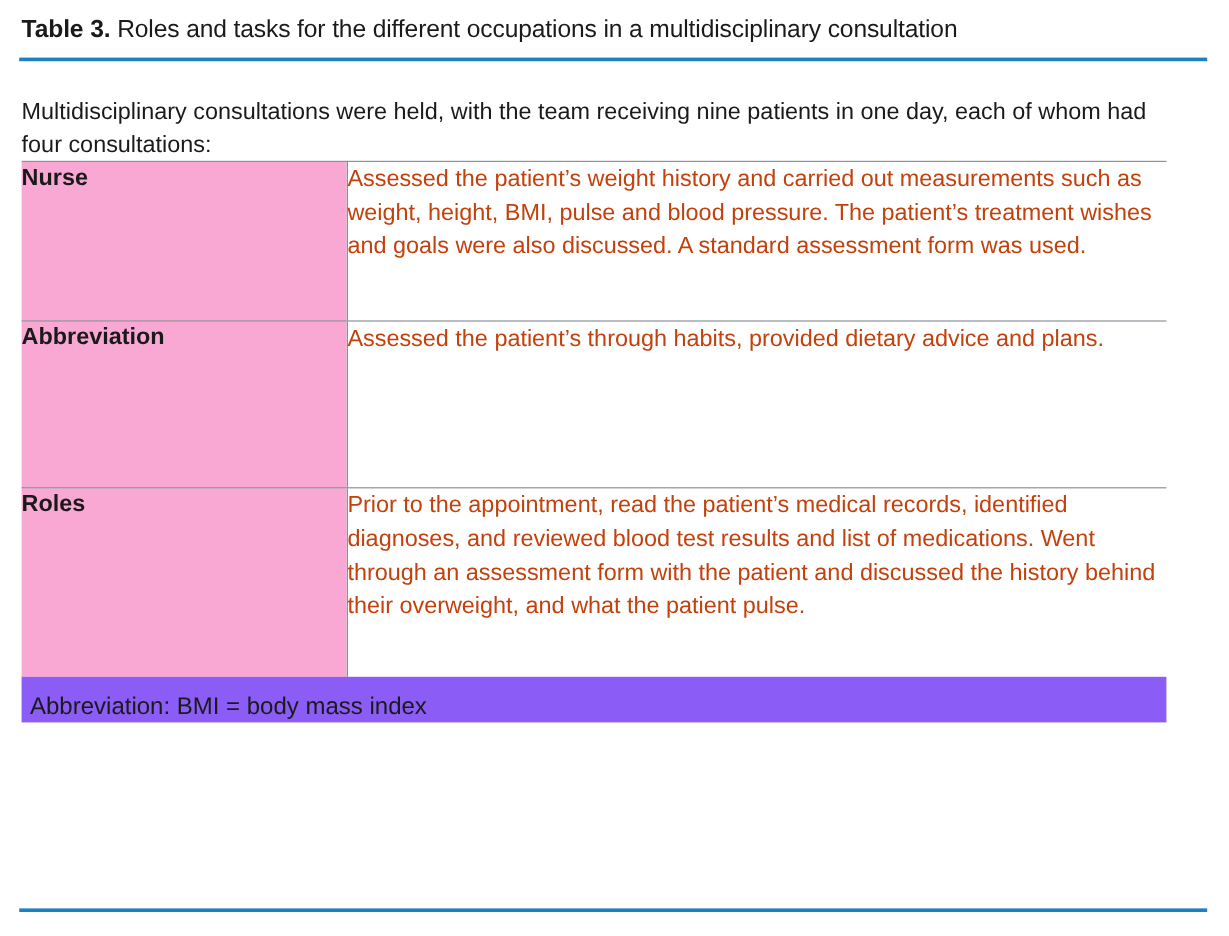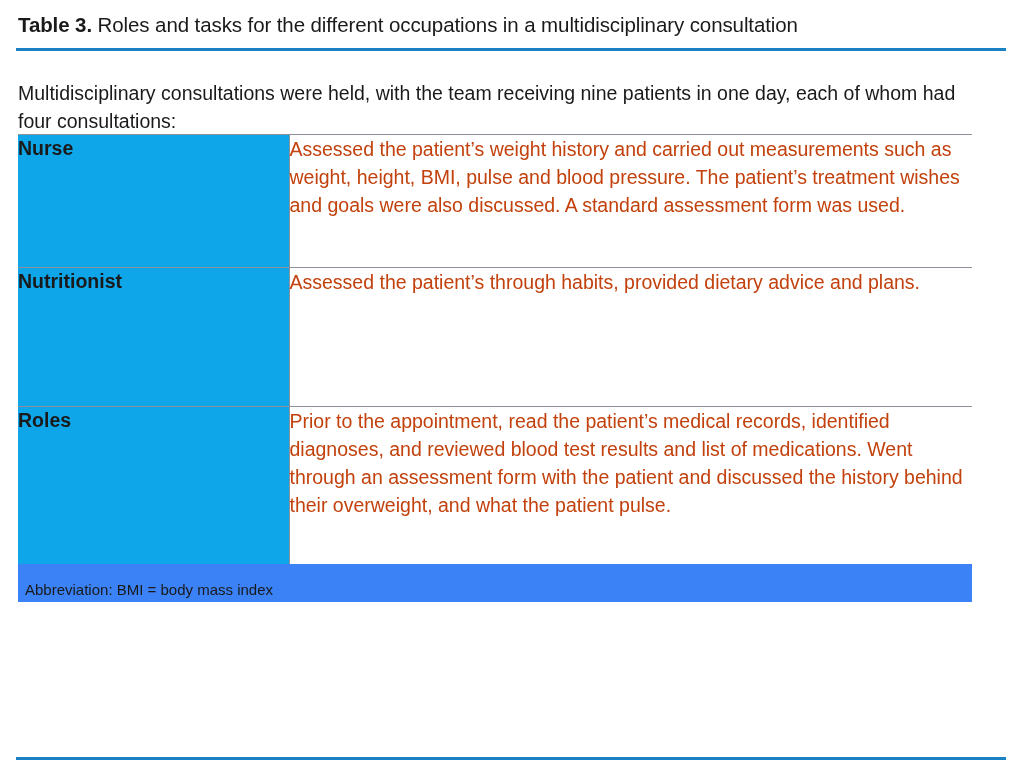--- a/index.html
+++ b/index.html
@@ -74,21 +74,21 @@
   .tbl col.c-role { width: 271px; }
   .tbl col.c-desc { width: 683px; }
 
   .tbl tr.data-row > td {
     border-top: 1.6px solid #8c9199;
     vertical-align: top;
     padding: 0;
   }
 
   .cell-role {
-    background: #0ea5e9;
+    background: #f9a8d4;
     font-size: 19.5px;
     font-weight: bold;
     line-height: 27px;
     color: #1a1a1a;
     padding: 14px 12px 14px 12px;
     box-sizing: border-box;
     border-right: 1.6px solid #8c9199;
   }
 
   .cell-desc {
@@ -106,24 +106,24 @@
   tr[data-row-idx="0"] .cell-desc { height: 133px; }
   tr[data-row-idx="1"] .cell-role,
   tr[data-row-idx="1"] .cell-desc { height: 139px; }
   tr[data-row-idx="2"] .cell-role,
   tr[data-row-idx="2"] .cell-desc { height: 139px; }
   tr[data-row-idx="3"] .cell-role,
   tr[data-row-idx="3"] .cell-desc { height: 157px; }
 
   
   .foot-cell {
-    background: #3b82f6;
+    background: #8b5cf6;
     border: none;
     padding: 13px 0 0 7px;
-    font-size: 15px;
+    font-size: 20px;
     line-height: 25px;
     color: #1a1a1a;
   }
 </style>
 </head>
 <body>
 
 <div id="page">
 
   <div class="caption">
@@ -140,21 +140,21 @@
       <col class="c-desc">
     </colgroup>
     <tbody>
 
       <tr class="data-row" data-row-idx="0">
         <td class="cell-role">Nurse</td>
         <td class="cell-desc">Assessed the patient’s weight history and carried out measurements such as weight, height, BMI, pulse and blood pressure. The patient’s treatment wishes and goals were also discussed. A standard assessment form was used.</td>
       </tr>
 
       <tr class="data-row" data-row-idx="1">
-        <td class="cell-role">Nutritionist</td>
+        <td class="cell-role">Abbreviation</td>
         <td class="cell-desc">Assessed the patient’s through habits, provided dietary advice and plans.</td>
       </tr>
 
 
       <tr class="data-row" data-row-idx="3">
         <td class="cell-role">Roles</td>
         <td class="cell-desc">Prior to the appointment, read the patient’s medical records, identified diagnoses, and reviewed blood test results and list of medications. Went through an assessment form with the patient and discussed the history behind their overweight, and what the patient pulse.</td>
       </tr>
 
       <tr>

